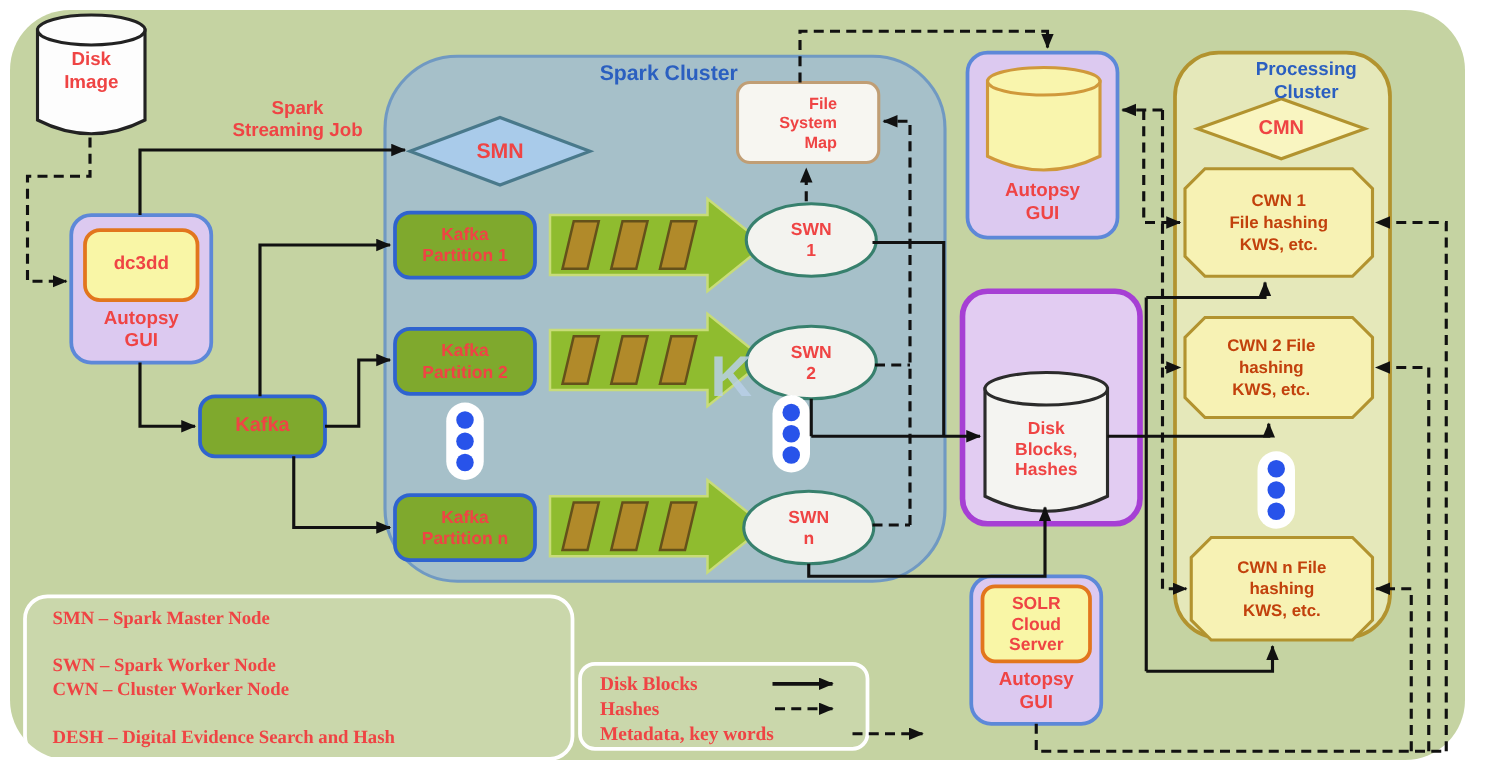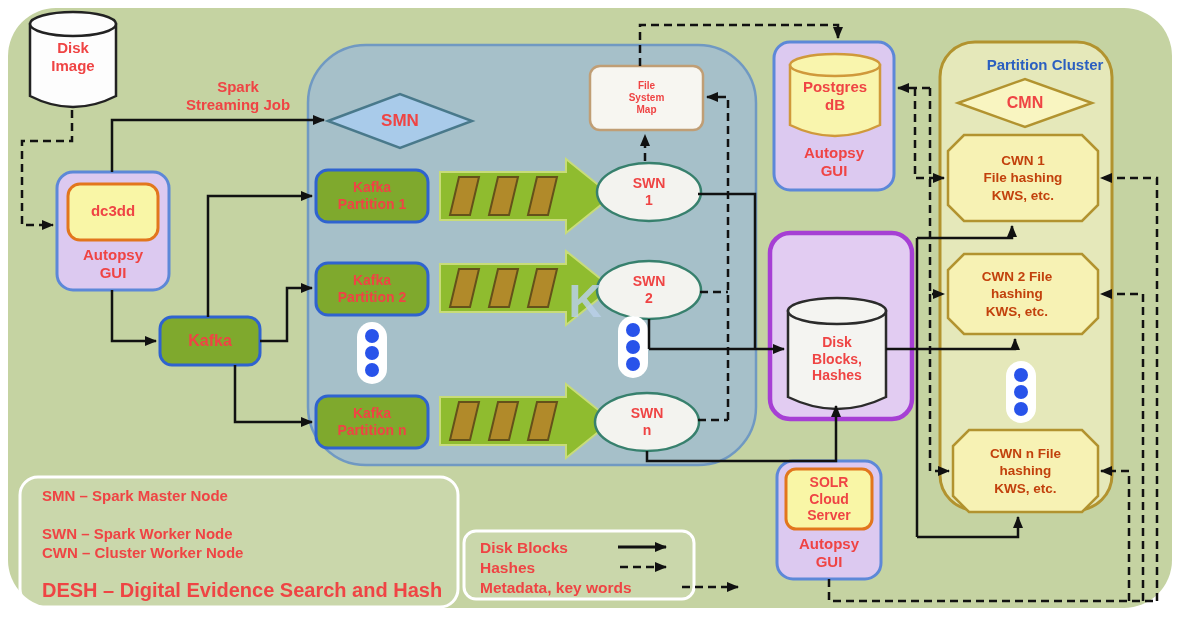--- a/index.html
+++ b/index.html
@@ -2,21 +2,21 @@
 <html><head>
 <meta charset="utf-8">
 <style>
   html,body{margin:0;padding:0;background:#ffffff;}
   .stage{position:relative;width:1188px;height:620px;overflow:hidden;
          font-family:"Liberation Sans","DejaVu Sans",sans-serif;}
   .stage svg{position:absolute;left:0;top:0;}
   .lbl{position:absolute;display:flex;align-items:center;justify-content:center;
        text-align:center;font-weight:bold;color:#ef4444;white-space:pre-line;
        line-height:1.18;pointer-events:none;}
-  .lbl.left{justify-content:flex-start;text-align:left;}
+  .lbl.left{justify-content:flex-start;text-align:left;font-family:Liberation Serif, serif;}
   .blue{color:#2b5fc0;}
   .cwntxt{color:#c2410c;}
 </style>
 </head>
 <body>
 
 <div class="stage">
 
 <svg width="1188" height="620" viewBox="0 0 1188 620">
   <defs>
@@ -150,20 +150,21 @@
   <path d="M620,567 H666" fill="none" stroke="#111" stroke-width="2.5" stroke-dasharray="8 5" marker-end="url(#ah)"></path>
   <path d="M682,587 H738" fill="none" stroke="#111" stroke-width="2.5" stroke-dasharray="8 5" marker-end="url(#ah)"></path>
 </svg>
 
 <div class="lbl" style="left:30px;top:32px;width:86px;height:50px;font-size:15px;">Disk
 Image</div>
 
 <div class="lbl" style="left:163px;top:76px;width:150px;height:40px;font-size:15px;">Spark
 Streaming Job</div>
 
+<div class="lbl blue" style="left:430px;top:47px;width:210px;height:24px;font-size:17px;">Spark Cluster</div>
 
 <div class="lbl" style="left:330px;top:107px;width:140px;height:28px;font-size:17px;">SMN</div>
 
 <div class="lbl" style="left:68px;top:194px;width:90px;height:34px;font-size:15px;">dc3dd</div>
 <div class="lbl" style="left:73px;top:242px;width:80px;height:44px;font-size:15px;">Autopsy GUI</div>
 
 <div class="lbl" style="left:160px;top:325px;width:100px;height:32px;font-size:16px;">Kafka</div>
 
 <div class="lbl" style="left:316px;top:173px;width:112px;height:46px;font-size:14px;">Kafka
 Partition 1</div>
@@ -172,33 +173,31 @@
 <div class="lbl" style="left:316px;top:399px;width:112px;height:46px;font-size:14px;">Kafka
 Partition n</div>
 
 <div class="lbl" style="left:600px;top:174px;width:98px;height:36px;font-size:14px;">SWN
 1</div>
 <div class="lbl" style="left:600px;top:272px;width:98px;height:36px;font-size:14px;">SWN
 2</div>
 <div class="lbl" style="left:598px;top:404px;width:98px;height:36px;font-size:14px;">SWN
 n</div>
 
-<div class="lbl" style="left:590px;top:70px;width:113px;height:56px;font-size:10px;">File
+<div class="lbl" style="left:590px;top:70px;width:113px;height:56px;font-size:13px;text-align:right;">File
 System
 Map</div>
 
-<div class="lbl" style="left:788px;top:72px;width:94px;height:48px;font-size:15px;">Postgres
-dB</div>
 <div class="lbl" style="left:794px;top:140px;width:80px;height:44px;font-size:15px;">Autopsy GUI</div>
 
 <div class="lbl" style="left:789px;top:324px;width:96px;height:70px;font-size:14px;">Disk
 Blocks,
 Hashes</div>
 
-<div class="lbl blue" style="left:985px;top:45px;width:120px;height:40px;font-size:15px;">Partition Cluster</div>
+<div class="lbl blue" style="left:985px;top:45px;width:120px;height:40px;font-size:15px;">Processing Cluster</div>
 <div class="lbl" style="left:978px;top:90px;width:94px;height:26px;font-size:16px;">CMN</div>
 
 <div class="lbl cwntxt" style="left:950px;top:145px;width:146px;height:66px;font-size:13.5px;line-height:1.3;">CWN 1
 File hashing
 KWS, etc.</div>
 <div class="lbl cwntxt" style="left:950px;top:261px;width:134px;height:66px;font-size:13.5px;line-height:1.3;">CWN 2 File
 hashing
 KWS, etc.</div>
 <div class="lbl cwntxt" style="left:955px;top:438px;width:141px;height:66px;font-size:13.5px;line-height:1.3;">CWN n File
 hashing
@@ -208,19 +207,19 @@
 Cloud
 Server</div>
 <div class="lbl" style="left:789px;top:531px;width:80px;height:44px;font-size:15px;">Autopsy GUI</div>
 
 
 <div class="lbl" style="left:560px;top:272px;width:50px;height:58px;font-size:46px;color:#b9d0e8;opacity:.85;">K</div>
 
 <div class="lbl left" style="left:42px;top:486px;width:406px;height:19px;font-size:15px;">SMN – Spark Master Node</div>
 <div class="lbl left" style="left:42px;top:524px;width:406px;height:19px;font-size:15px;">SWN – Spark Worker Node</div>
 <div class="lbl left" style="left:42px;top:543px;width:406px;height:19px;font-size:15px;">CWN – Cluster Worker Node</div>
-<div class="lbl left" style="left:42px;top:581px;width:406px;height:19px;font-size:20px;">DESH – Digital Evidence Search and Hash</div>
+<div class="lbl left" style="left:42px;top:581px;width:406px;height:19px;font-size:15px;">DESH – Digital Evidence Search and Hash</div>
 
 <div class="lbl left" style="left:480px;top:538px;width:200px;height:20px;font-size:15.5px;">Disk Blocks</div>
 <div class="lbl left" style="left:480px;top:558px;width:200px;height:20px;font-size:15.5px;">Hashes</div>
 <div class="lbl left" style="left:480px;top:578px;width:200px;height:20px;font-size:15.5px;">Metadata, key words</div>
 
 </div>
 
 </body></html>

